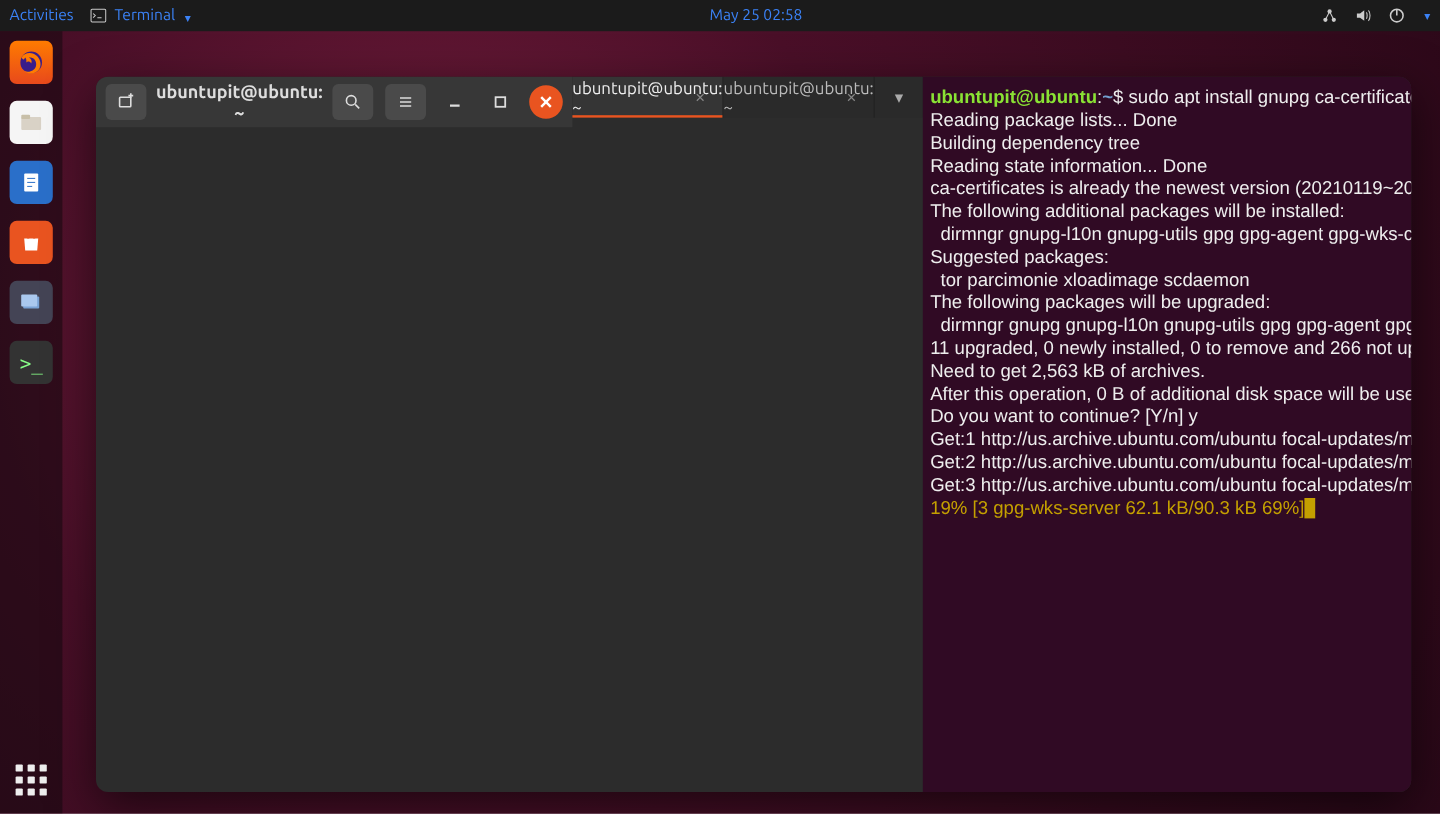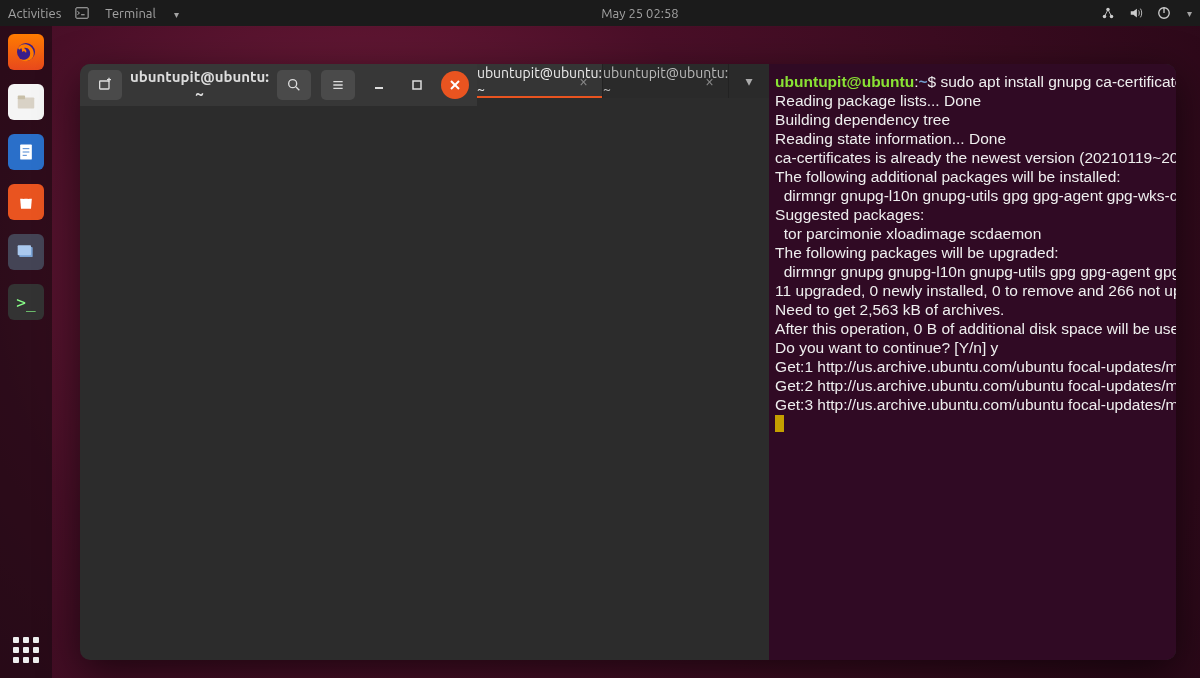--- a/index.html
+++ b/index.html
@@ -3,26 +3,26 @@
 <meta charset="utf-8">
 <style>
   * { margin: 0; padding: 0; box-sizing: border-box; }
   html, body { width: 1200px; height: 678px; overflow: hidden; font-family: Ubuntu, "Segoe UI", sans-serif; }
   body {
     background: radial-gradient(circle at 30% 40%, #7a1f3f 0%, #4a0f28 40%, #2a0818 100%);
     display: flex; flex-direction: column;
   }
   
   .topbar {
-    height: 26px; background: #1b1b1b; color: #a3a3a3;
+    height: 26px; background: #1b1b1b; color: #3b82f6;
     display: flex; align-items: center; font-size: 13px;
     padding: 0 8px; justify-content: space-between;
   }
   .topbar-left, .topbar-right, .topbar-center { display: flex; align-items: center; gap: 14px; }
-  .topbar-app { display: flex; align-items: flex-end; gap: 16px; }
+  .topbar-app { display: flex; align-items: flex-end; gap: 6px; }
   .topbar svg { width: 14px; height: 14px; fill: #ccc; }
   .app-caret { font-size: 10px; margin-left: 2px; }
 
   
   .desktop { flex: 1; position: relative; }
 
   
   .dock {
     position: absolute; left: 0; top: 0; bottom: 0; width: 52px;
     background: rgba(20,10,15,0.55);
@@ -268,20 +268,20 @@
   tor parcimonie xloadimage scdaemon
 The following packages will be upgraded:
   dirmngr gnupg gnupg-l10n gnupg-utils gpg gpg-agent gpg-wks-client gpg-wks-server gpgconf gpgsm gpgv
 11 upgraded, 0 newly installed, 0 to remove and 266 not upgraded.
 Need to get 2,563 kB of archives.
 After this operation, 0 B of additional disk space will be used.
 Do you want to continue? [Y/n] y
 Get:1 http://us.archive.ubuntu.com/ubuntu focal-updates/main amd64 gpg-wks-client amd64 2.2.19-3ubuntu2.1 [97.6 kB]
 Get:2 http://us.archive.ubuntu.com/ubuntu focal-updates/main amd64 dirmngr amd64 2.2.19-3ubuntu2.1 [329 kB]
 Get:3 http://us.archive.ubuntu.com/ubuntu focal-updates/main amd64 gpg-wks-server amd64 2.2.19-3ubuntu2.1 [90.3 kB]
-<span class="cursor"></span></div>
+<span class="progress-line">19% [3 gpg-wks-server 62.1 kB/90.3 kB 69%]</span><span class="cursor"></span></div>
       <div class="scrollbar">
         <div class="scrollbar-thumb"></div>
       </div>
     </div>
   </div>
 
 </div>
 
 </body></html>

